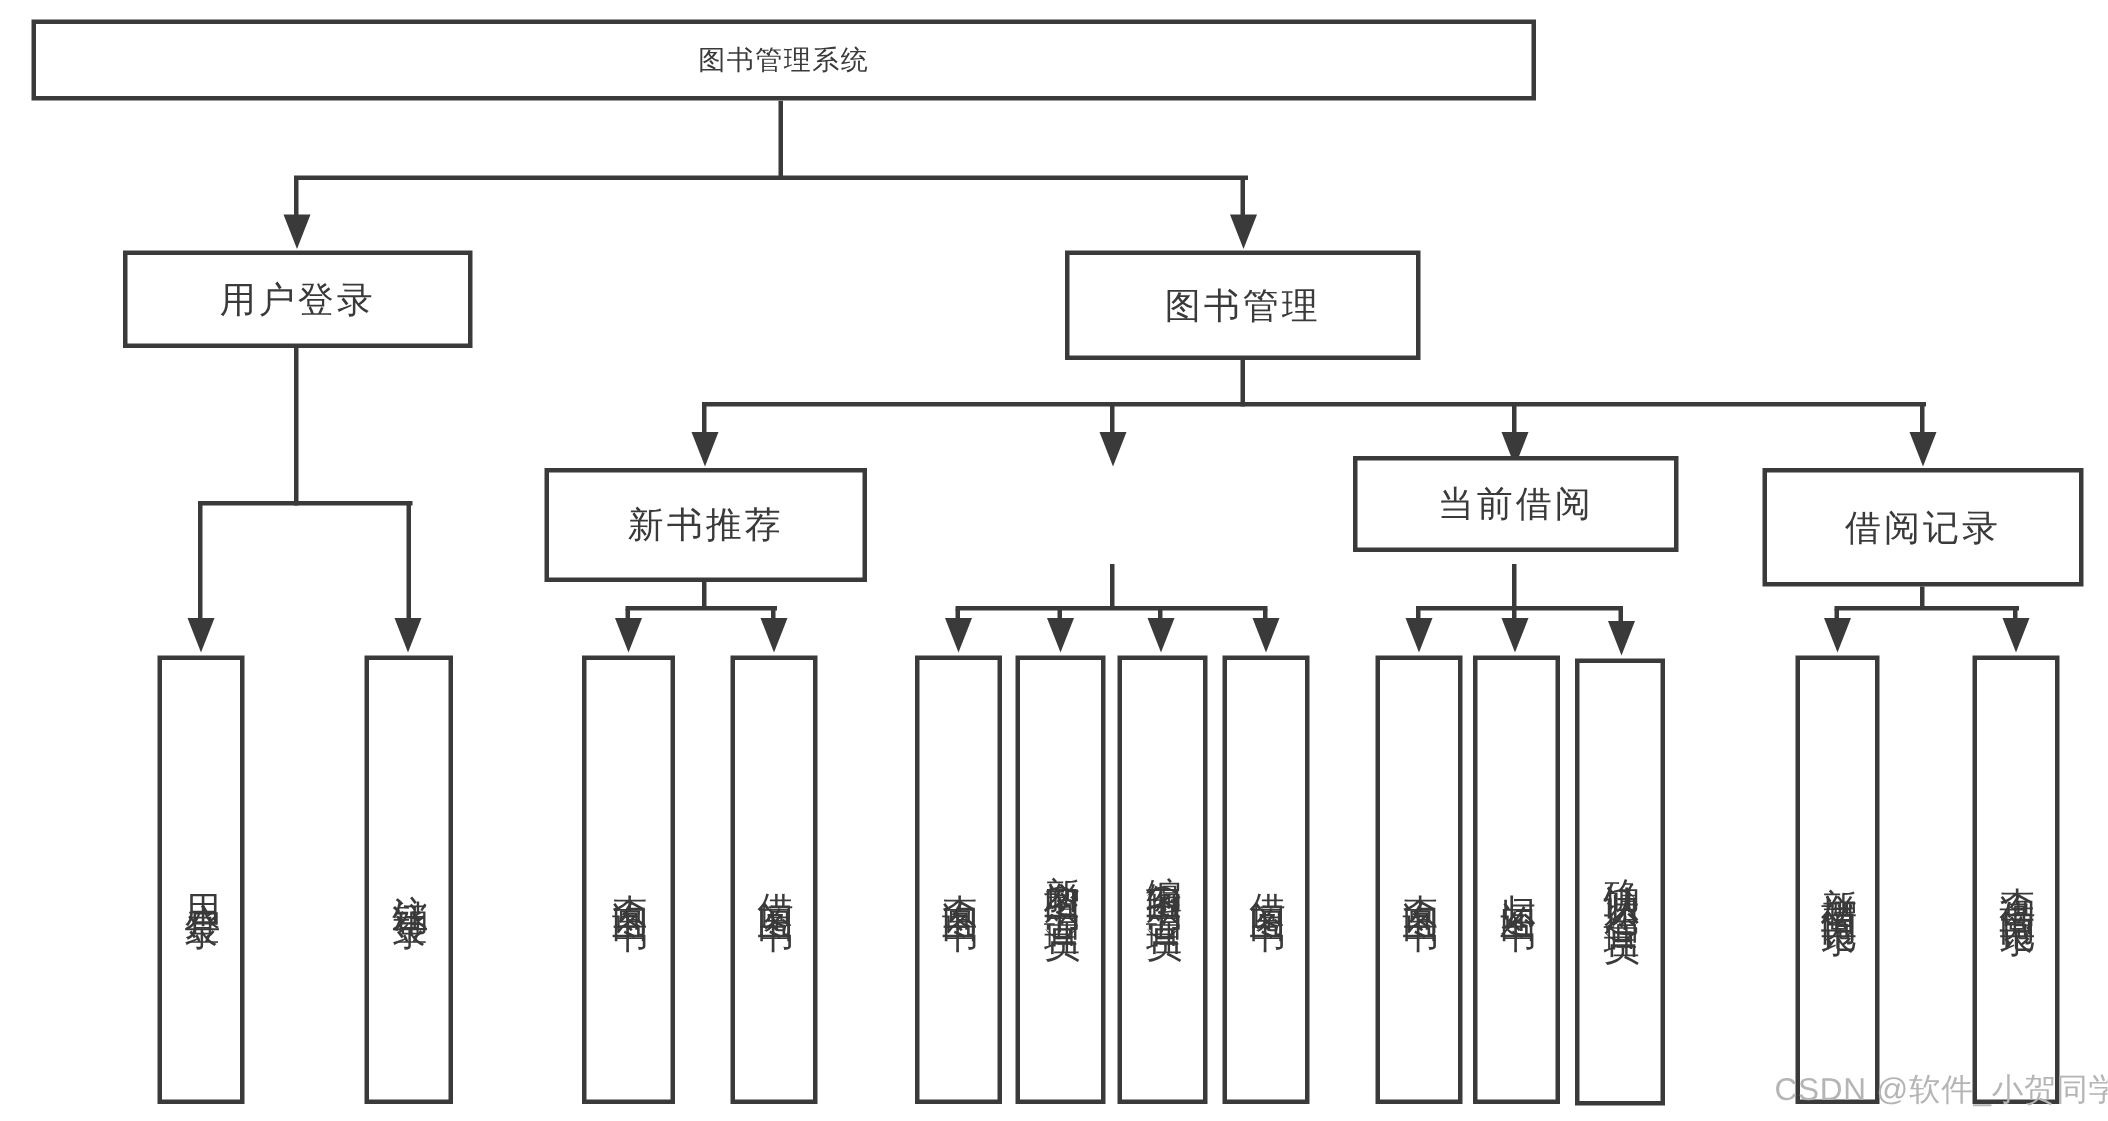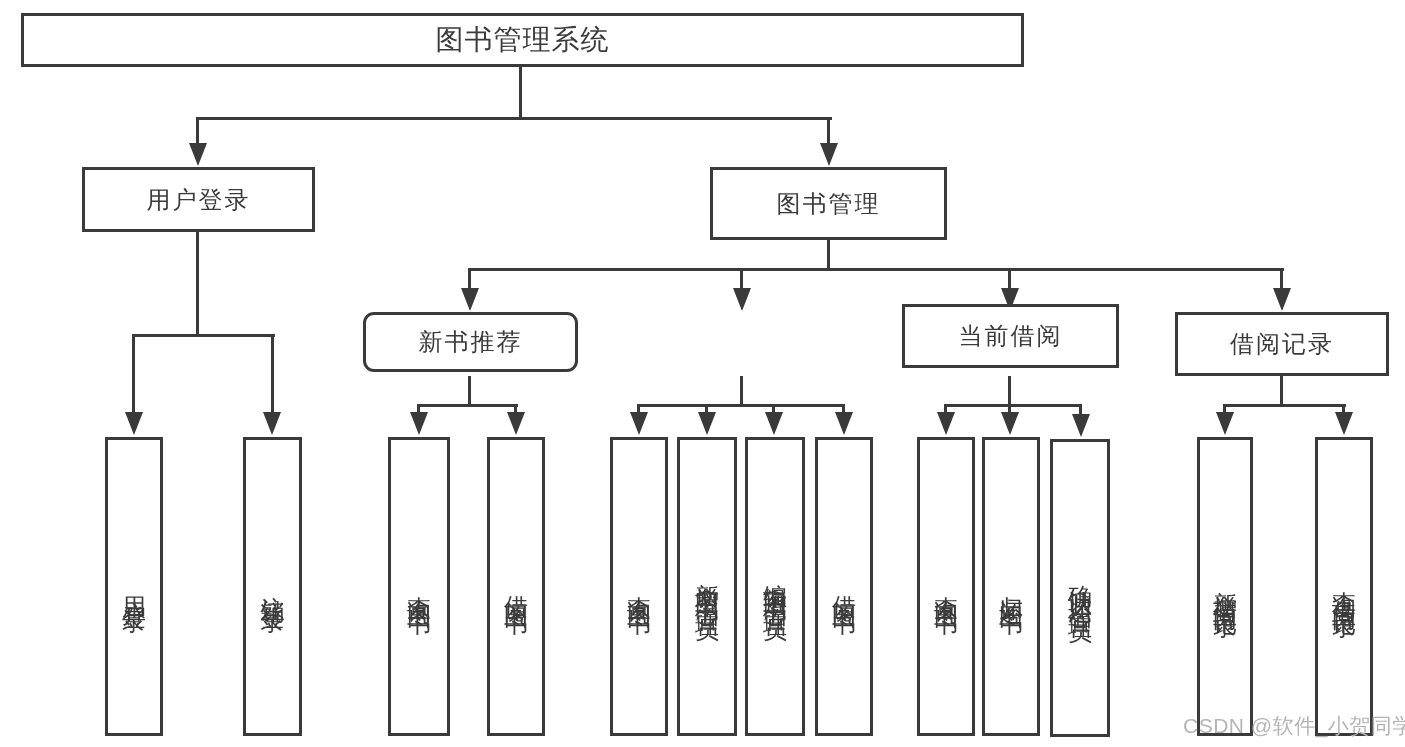--- a/index.html
+++ b/index.html
@@ -18,21 +18,21 @@
     background:#fff;
     border:3px solid var(--line);
     display:flex;
     align-items:center;
     justify-content:center;
     font-size:24px;
     letter-spacing:2px;
     color:var(--text);
     z-index:2;
   }
-  .node.title{font-size:28px;letter-spacing:1px;}
+  .node.title{font-size:18px;letter-spacing:1px;}
   .leaf{
     position:absolute;
     background:#fff;
     border:3px solid var(--line);
     display:flex;
     align-items:center;
     justify-content:center;
     z-index:2;
   }
   .leaf span{
@@ -65,23 +65,23 @@
 </head>
 <body>
 
 <div id="stage">
 
   <div class="node title" style="left:21px;top:13px;width:1003px;height:54px;">图书管理系统</div>
 
   <div class="node" style="left:82px;top:167px;width:233px;height:65px;">用户登录</div>
   <div class="node" style="left:710px;top:167px;width:237px;height:73px;">图书管理</div>
 
-  <div class="node" style="left:363px;top:312px;width:215px;height:60px;border-radius:11px;">新书推荐</div>
+  <div class="node" style="left:363px;top:312px;width:215px;height:76px;">新书推荐</div>
   <div class="node" style="left:902px;top:304px;width:217px;height:64px;text-align:center;">当前借阅</div>
-  <div class="node" style="left:1175px;top:312px;width:214px;height:64px;">借阅记录</div>
+  <div class="node" style="left:1175px;top:312px;width:214px;height:79px;">借阅记录</div>
 
   <div class="leaf" style="left:105px;top:437px;width:58px;height:299px;">
       <span>用户登录</span>
     </div>
   <div class="leaf" style="left:243px;top:437px;width:59px;height:299px;">
       <span>注销登录</span>
     </div>
 
   <div class="leaf" style="left:388px;top:437px;width:62px;height:299px;">
       <span>查询图书</span>

